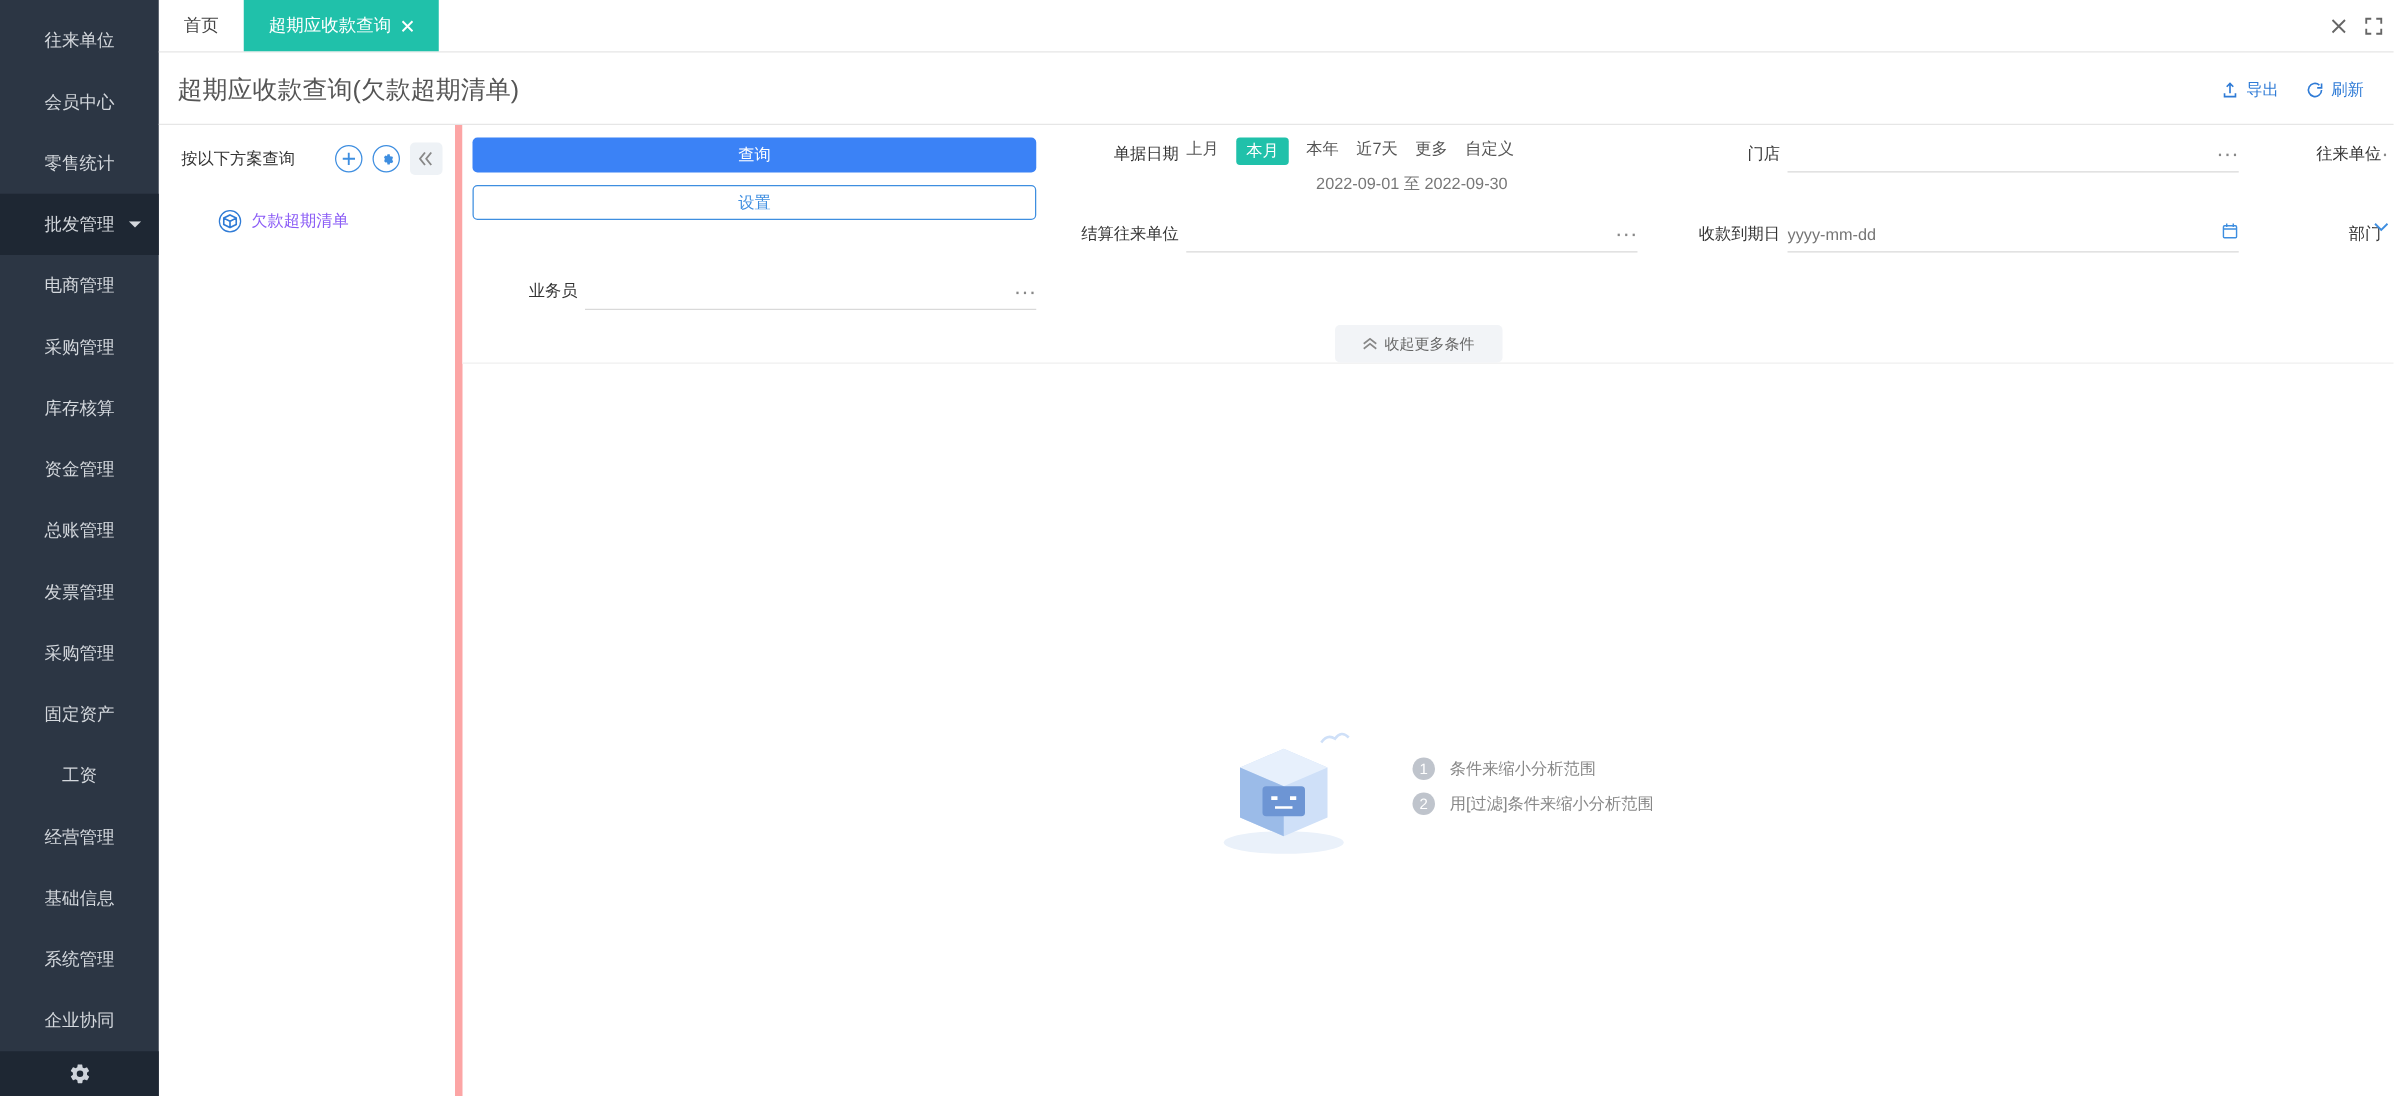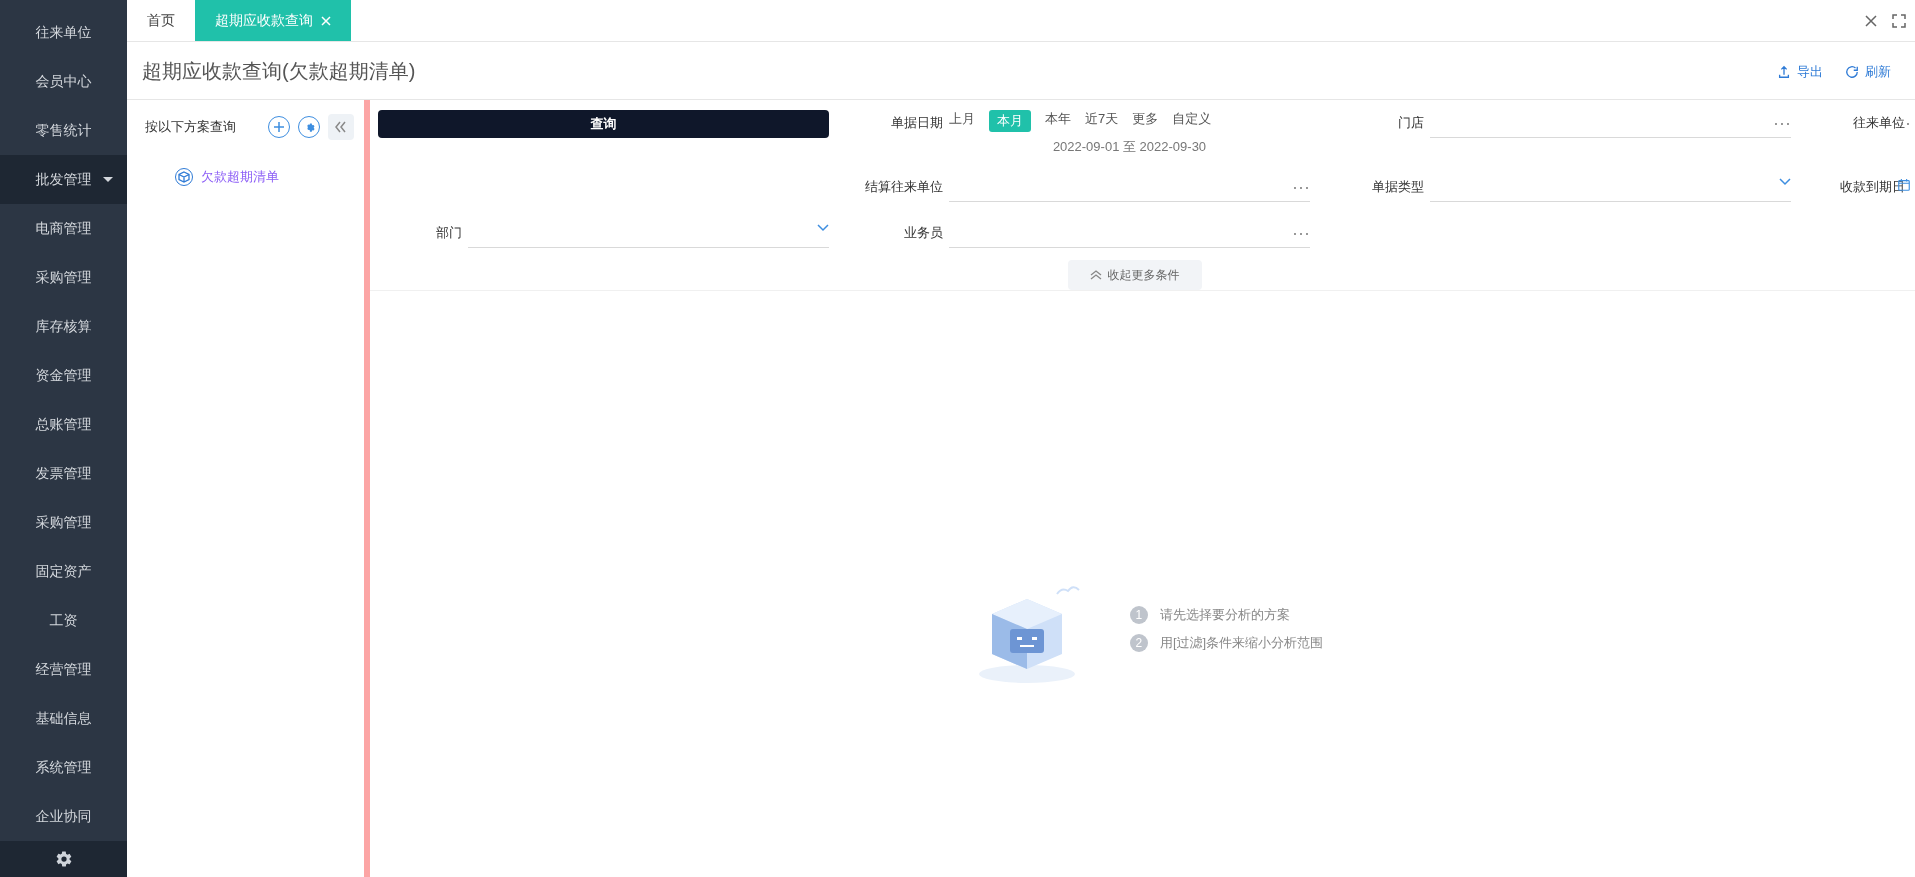--- a/index.html
+++ b/index.html
@@ -240,21 +240,21 @@
 .btn {
   border-radius: 4px;
   height: 28px;
   display: inline-flex;
   align-items: center;
   justify-content: center;
   font-size: 13px;
   cursor: pointer;
   padding: 0 16px;
 }
-.btn-primary { background: #0f172a; color: #fff; border: none; font-weight: bold; }
+.btn-primary { background: #3b82f6; color: #fff; border: none; }
 .btn-outline {
   background: #fff; color: #3e8ee0; border: 1px solid #3e8ee0;
 }
 .collapse-bar {
   grid-column: 1 / -1;
   height: 30px;
   margin-top: -6px;
   display: flex;
   justify-content: center;
 }
@@ -459,45 +459,33 @@
           <div class="field-body">
             <div class="input-line">
               <input type="text" style="">
               <span class="input-suffix">···</span>
             </div>
           </div>
         </div>
 
         <div class="action-col" style="grid-row: 1 / span 2;">
           <div class="btn btn-primary">查询</div>
+          <div class="btn btn-outline">设置</div>
         </div>
 
         <div class="field">
           <div class="field-label">结算往来单位</div>
           <div class="field-body">
             <div class="input-line">
               <input type="text" style="">
               <span class="input-suffix">···</span>
             </div>
           </div>
         </div>
 
-        <div class="field">
-          <div class="field-label">单据类型</div>
-          <div class="field-body">
-            <div class="input-line">
-              <input type="text" style="">
-              <span class="input-suffix">
-                <svg width="12" height="8" viewBox="0 0 12 8">
-                    <path d="M1 1 L6 6 L11 1" stroke="#3e8ee0" stroke-width="1.5" fill="none"></path>
-                  </svg>
-              </span>
-            </div>
-          </div>
-        </div>
 
         <div class="field">
           <div class="field-label">收款到期日</div>
           <div class="field-body">
             <div class="input-line">
               <input type="text" placeholder="yyyy-mm-dd" style="">
               <span class="input-suffix">
                 <svg width="14" height="14" viewBox="0 0 16 16" fill="none" stroke="#3e8ee0" stroke-width="1.3">
                     <rect x="2" y="3" width="12" height="11" rx="1"></rect>
                     <path d="M2 6 H14 M5 1 V4 M11 1 V4"></path>
@@ -556,21 +544,21 @@
             <rect x="48" y="60" width="34" height="24" rx="3" fill="#6d95d4"></rect>
             <rect x="55" y="68" width="5" height="3" fill="#fff"></rect>
             <rect x="70" y="68" width="5" height="3" fill="#fff"></rect>
             <rect x="58" y="76" width="14" height="2" fill="#fff"></rect>
             <path d="M95 25 Q100 18 106 22 Q111 15 117 21" stroke="#cfe0f8" stroke-width="2" fill="none"></path>
           </svg>
         </div>
         <div class="empty-steps">
           <div class="empty-step">
             <span class="step-num">1</span>
-            <span>请先选择要分析的方案</span>
+            <span>条件来缩小分析范围</span>
           </div>
           <div class="empty-step">
             <span class="step-num">2</span>
             <span>用[过滤]条件来缩小分析范围</span>
           </div>
         </div>
       </div>
     </div>
   </div>
 </div>

